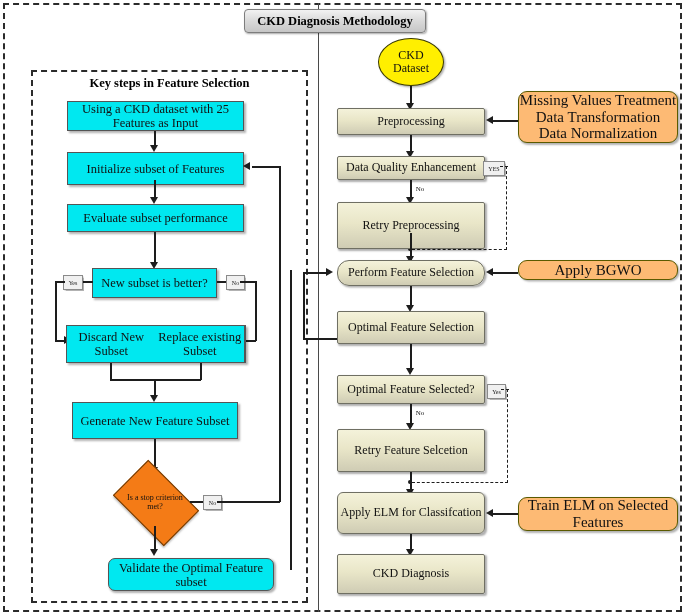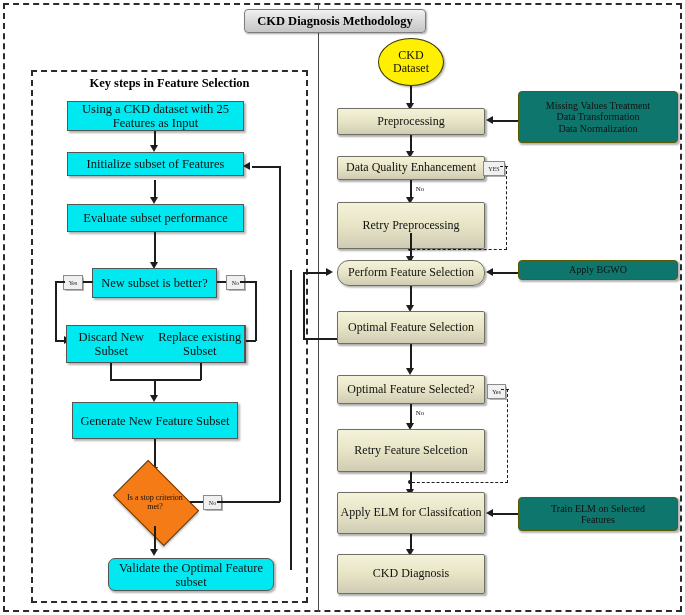--- a/index.html
+++ b/index.html
@@ -46,22 +46,22 @@
     border:1px solid #555;box-shadow:1.5px 1.5px 2px rgba(0,0,0,.3);
     font-size:12.5px;}
   .cyan-round{border-radius:7px;}
 
   .beige{
     background:linear-gradient(180deg,#f4f2da 0%,#e9e6c8 45%,#cfccb4 100%);
     border:1px solid #6f6f63;box-shadow:1.5px 1.5px 2px rgba(0,0,0,.32);
     border-radius:2px;font-size:12px;}
 
   .yellow{
-    background:#0f766e;border:1.5px solid #5a5a00;border-radius:4px;
-    box-shadow:1.5px 1.5px 2px rgba(0,0,0,.3);font-size:10px;}
+    background:#fdba74;border:1.5px solid #5a5a00;border-radius:9px;
+    box-shadow:1.5px 1.5px 2px rgba(0,0,0,.3);font-size:15px;}
 
   .ellipse{background:#ffef00;border:1.5px solid #3a3a00;border-radius:50%;
     box-shadow:1.5px 1.5px 2px rgba(0,0,0,.3);font-size:12px;}
 
   .diamond-wrap{position:absolute;}
   .diamond-shape{position:absolute;left:0;top:0;width:100%;height:100%;
     background:#f47b16;border:1px solid #6a3a06;
     transform:rotate(45deg);box-shadow:1.5px 1.5px 2px rgba(0,0,0,.25);}
   .diamond-text{position:absolute;left:0;top:0;width:100%;height:100%;
     display:flex;align-items:center;justify-content:center;text-align:center;
@@ -112,21 +112,21 @@
   <div class="panel-divider"></div>
 
   <div class="title-plaque">CKD Diagnosis Methodology</div>
 
   <div class="panel-heading">Key steps in Feature Selection</div>
 
   <div class="node cyan" style="left:67px;top:101px;width:177px;height:30px;">Using a CKD dataset with 25 Features as Input</div>
   <div class="ln v" style="left:154px;top:131px;height:16px;"></div>
   <div class="arrow-d" style="left:150.3px;top:145px;"></div>
 
-  <div class="node cyan" style="left:67px;top:152px;width:177px;height:24px;">Initialize subset of Features</div>
+  <div class="node cyan" style="left:67px;top:152px;width:177px;height:33px;">Initialize subset of Features</div>
   <div class="ln v" style="left:154px;top:180px;height:19px;"></div>
   <div class="arrow-d" style="left:150.3px;top:197px;"></div>
 
   <div class="node cyan" style="left:67px;top:204px;width:177px;height:28px;">Evaluate subset performance</div>
   <div class="ln v" style="left:154px;top:232px;height:32px;"></div>
   <div class="arrow-d" style="left:150.3px;top:262px;"></div>
 
   <div class="node cyan" style="left:92px;top:268px;width:125px;height:30px;">New subset is better?</div>
 
   <div class="ln h" style="left:83px;top:281px;width:10px;"></div>
@@ -223,21 +223,21 @@
   <div class="dln h" style="left:412px;top:482px;width:96px;"></div>
   <div class="dot" style="left:408px;top:480px;"></div>
 
   <div class="ln v" style="left:410px;top:404px;height:23px;"></div>
   <div class="arrow-d" style="left:406.3px;top:423px;"></div>
 
   <div class="node beige" style="left:337px;top:429px;width:148px;height:43px;">Retry Feature Selcetion</div>
   <div class="ln v" style="left:410px;top:472px;height:22px;"></div>
   <div class="arrow-d" style="left:406.3px;top:489px;"></div>
 
-  <div class="node beige" style="left:337px;top:492px;width:148px;height:42px;">
+  <div class="node beige" style="left:337px;top:492px;width:148px;height:42px;border-radius:6px;">
     <span>Apply ELM for Classifcation</span>
   </div>
   <div class="ln v" style="left:410px;top:534px;height:18px;"></div>
   <div class="arrow-d" style="left:406.3px;top:549px;"></div>
 
   <div class="node beige" style="left:337px;top:554px;width:148px;height:40px;">CKD Diagnosis</div>
 
   <div class="node yellow" style="left:518px;top:91px;width:160px;height:52px;flex-direction:column;">
     <span>Missing Values Treatment</span>
     <span>Data Transformation</span>

